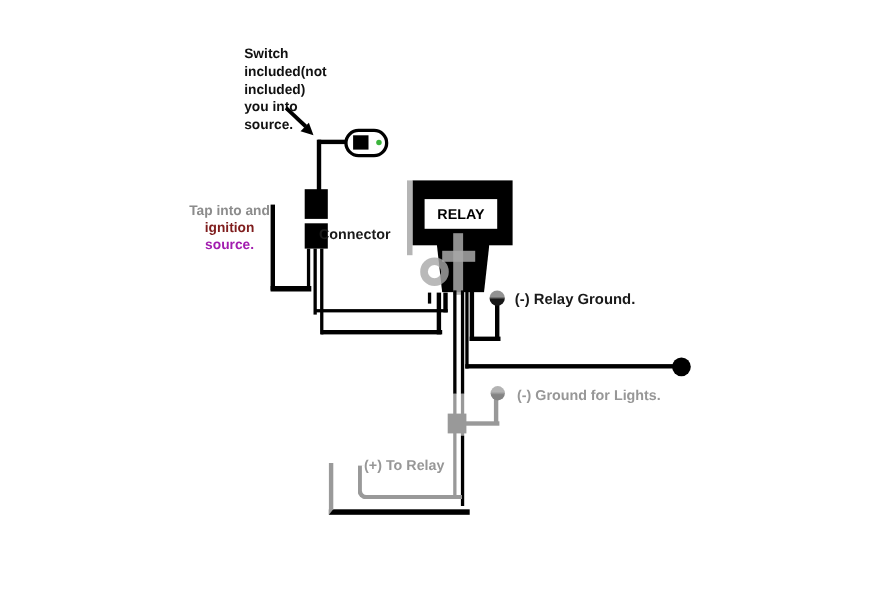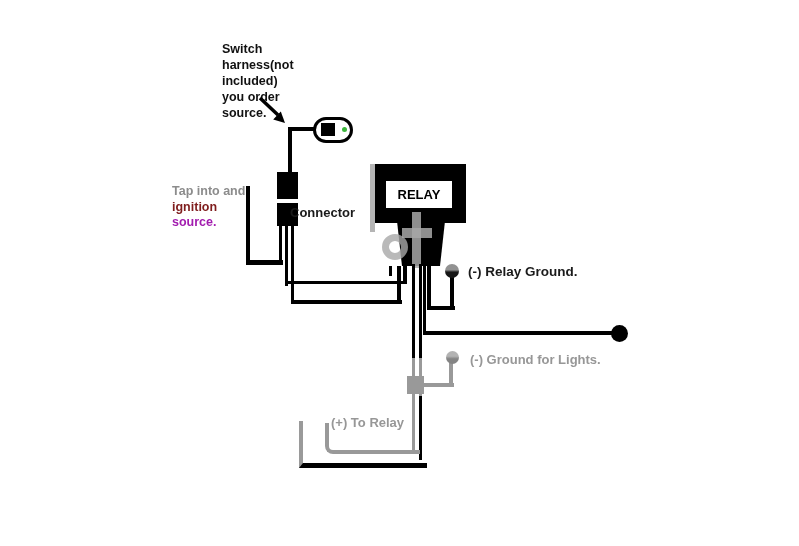--- a/index.html
+++ b/index.html
@@ -52,23 +52,23 @@
   .tap-l3{color:#a21caf;}
   svg{position:absolute;overflow:visible;}
 </style>
 </head>
 <body>
 
 <div class="canvas">
 
   <div class="note" style="left:222px;top:41px;">
     <div>Switch</div>
-    <div>harness(not</div>
+    <div>included(not</div>
     <div>included)</div>
-    <div>you order</div>
+    <div>you into</div>
     <div>source.</div>
   </div>
 
   <svg class="abs" style="left:255px;top:95px;" width="40" height="36" viewBox="0 0 40 36">
     <line x1="5" y1="3" x2="23" y2="20" stroke="#000" stroke-width="3.5"></line>
     <polygon points="30,28 18.2,24.4 25.8,16.5" fill="#000"></polygon>
   </svg>
 
   <div class="switch-pill">
     <div class="sq"></div>
@@ -79,21 +79,21 @@
   <div class="w" style="left:288px;top:127px;width:4px;height:47px;"></div>
 
   <div class="w" style="left:277px;top:172px;width:21px;height:27px;"></div>
   <div class="w" style="left:277px;top:203px;width:21px;height:23px;"></div>
   <div class="lbl lbl-black" style="left:290px;top:205px;">Connector</div>
 
   <div class="w" style="left:279px;top:226px;width:3px;height:38px;"></div>
   <div class="w" style="left:285px;top:226px;width:3px;height:60px;"></div>
   <div class="w" style="left:291px;top:226px;width:3px;height:78px;"></div>
 
-  <div class="note" style="left:172px;top:184px;line-height:15.5px;">
+  <div class="note" style="left:172px;top:184px;line-height:15.5px;text-align:center;">
     <div class="tap-l1">Tap into and</div>
     <div class="tap-l2">ignition</div>
     <div class="tap-l3">source.</div>
   </div>
   <div class="w" style="left:246px;top:186px;width:4px;height:78px;"></div>
   <div class="w" style="left:246px;top:260px;width:37px;height:5px;"></div>
 
   <div class="w" style="left:286px;top:281px;width:121px;height:3px;"></div>
   <div class="w" style="left:403px;top:266px;width:4px;height:18px;"></div>
   <div class="w" style="left:292px;top:300px;width:110px;height:4px;"></div>

